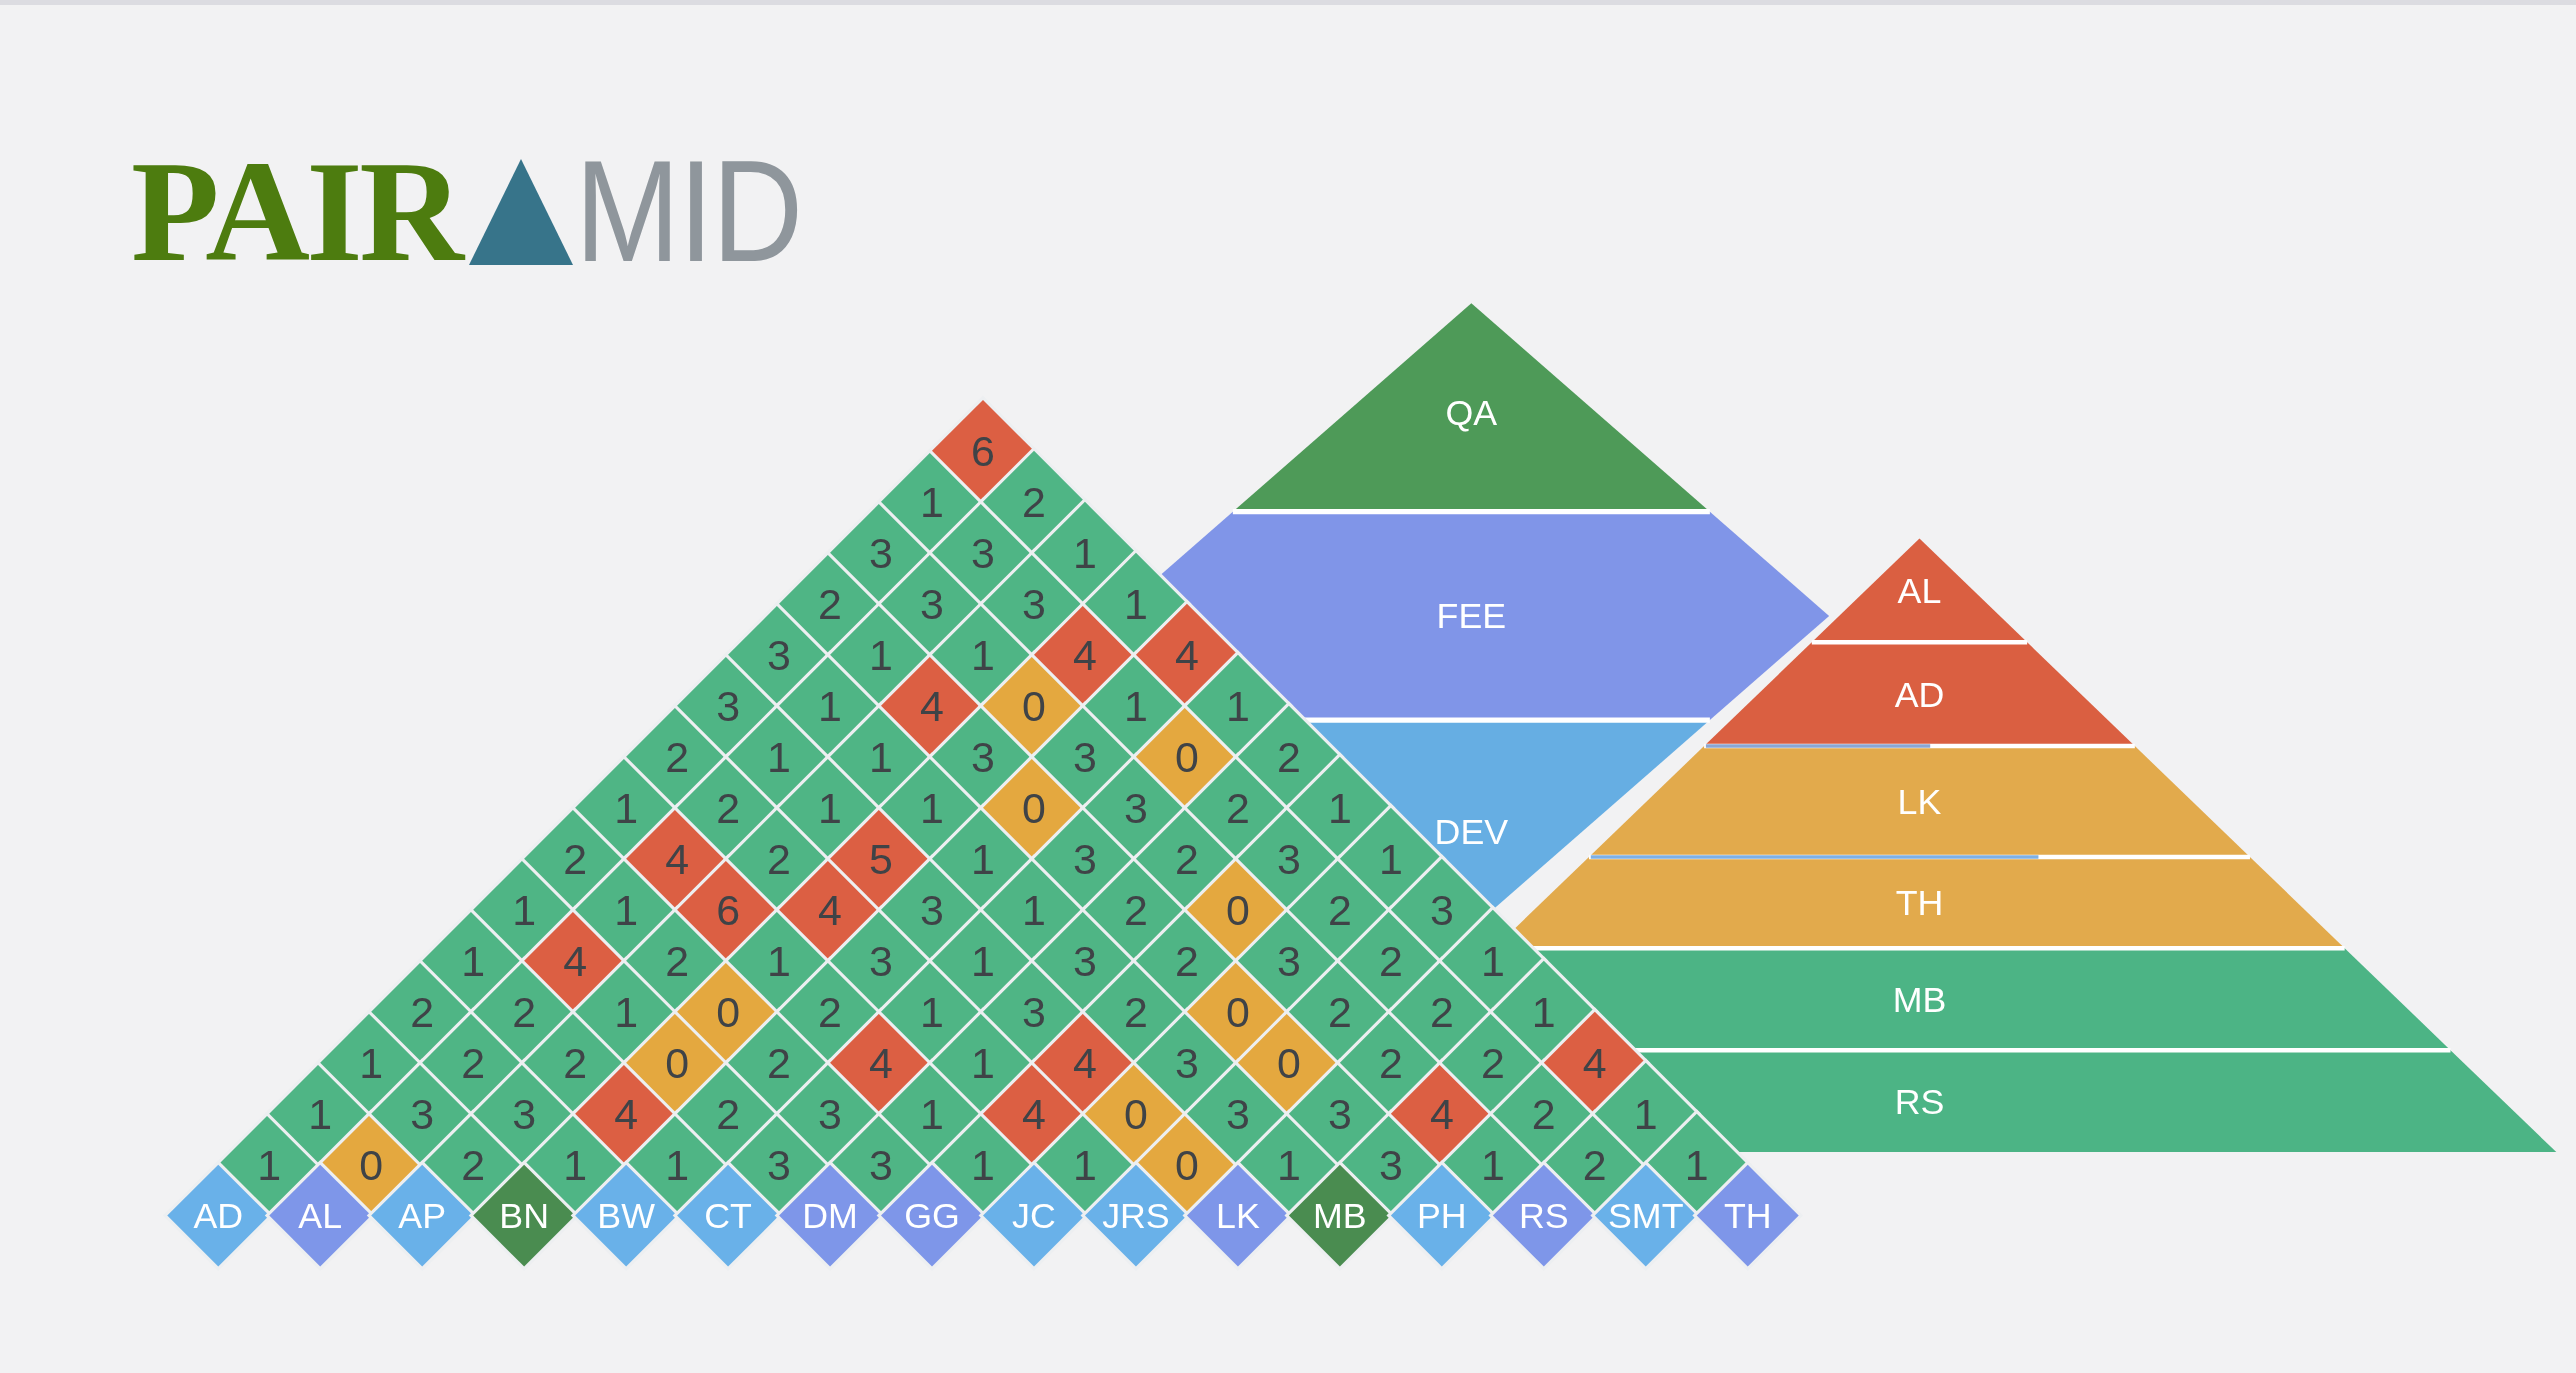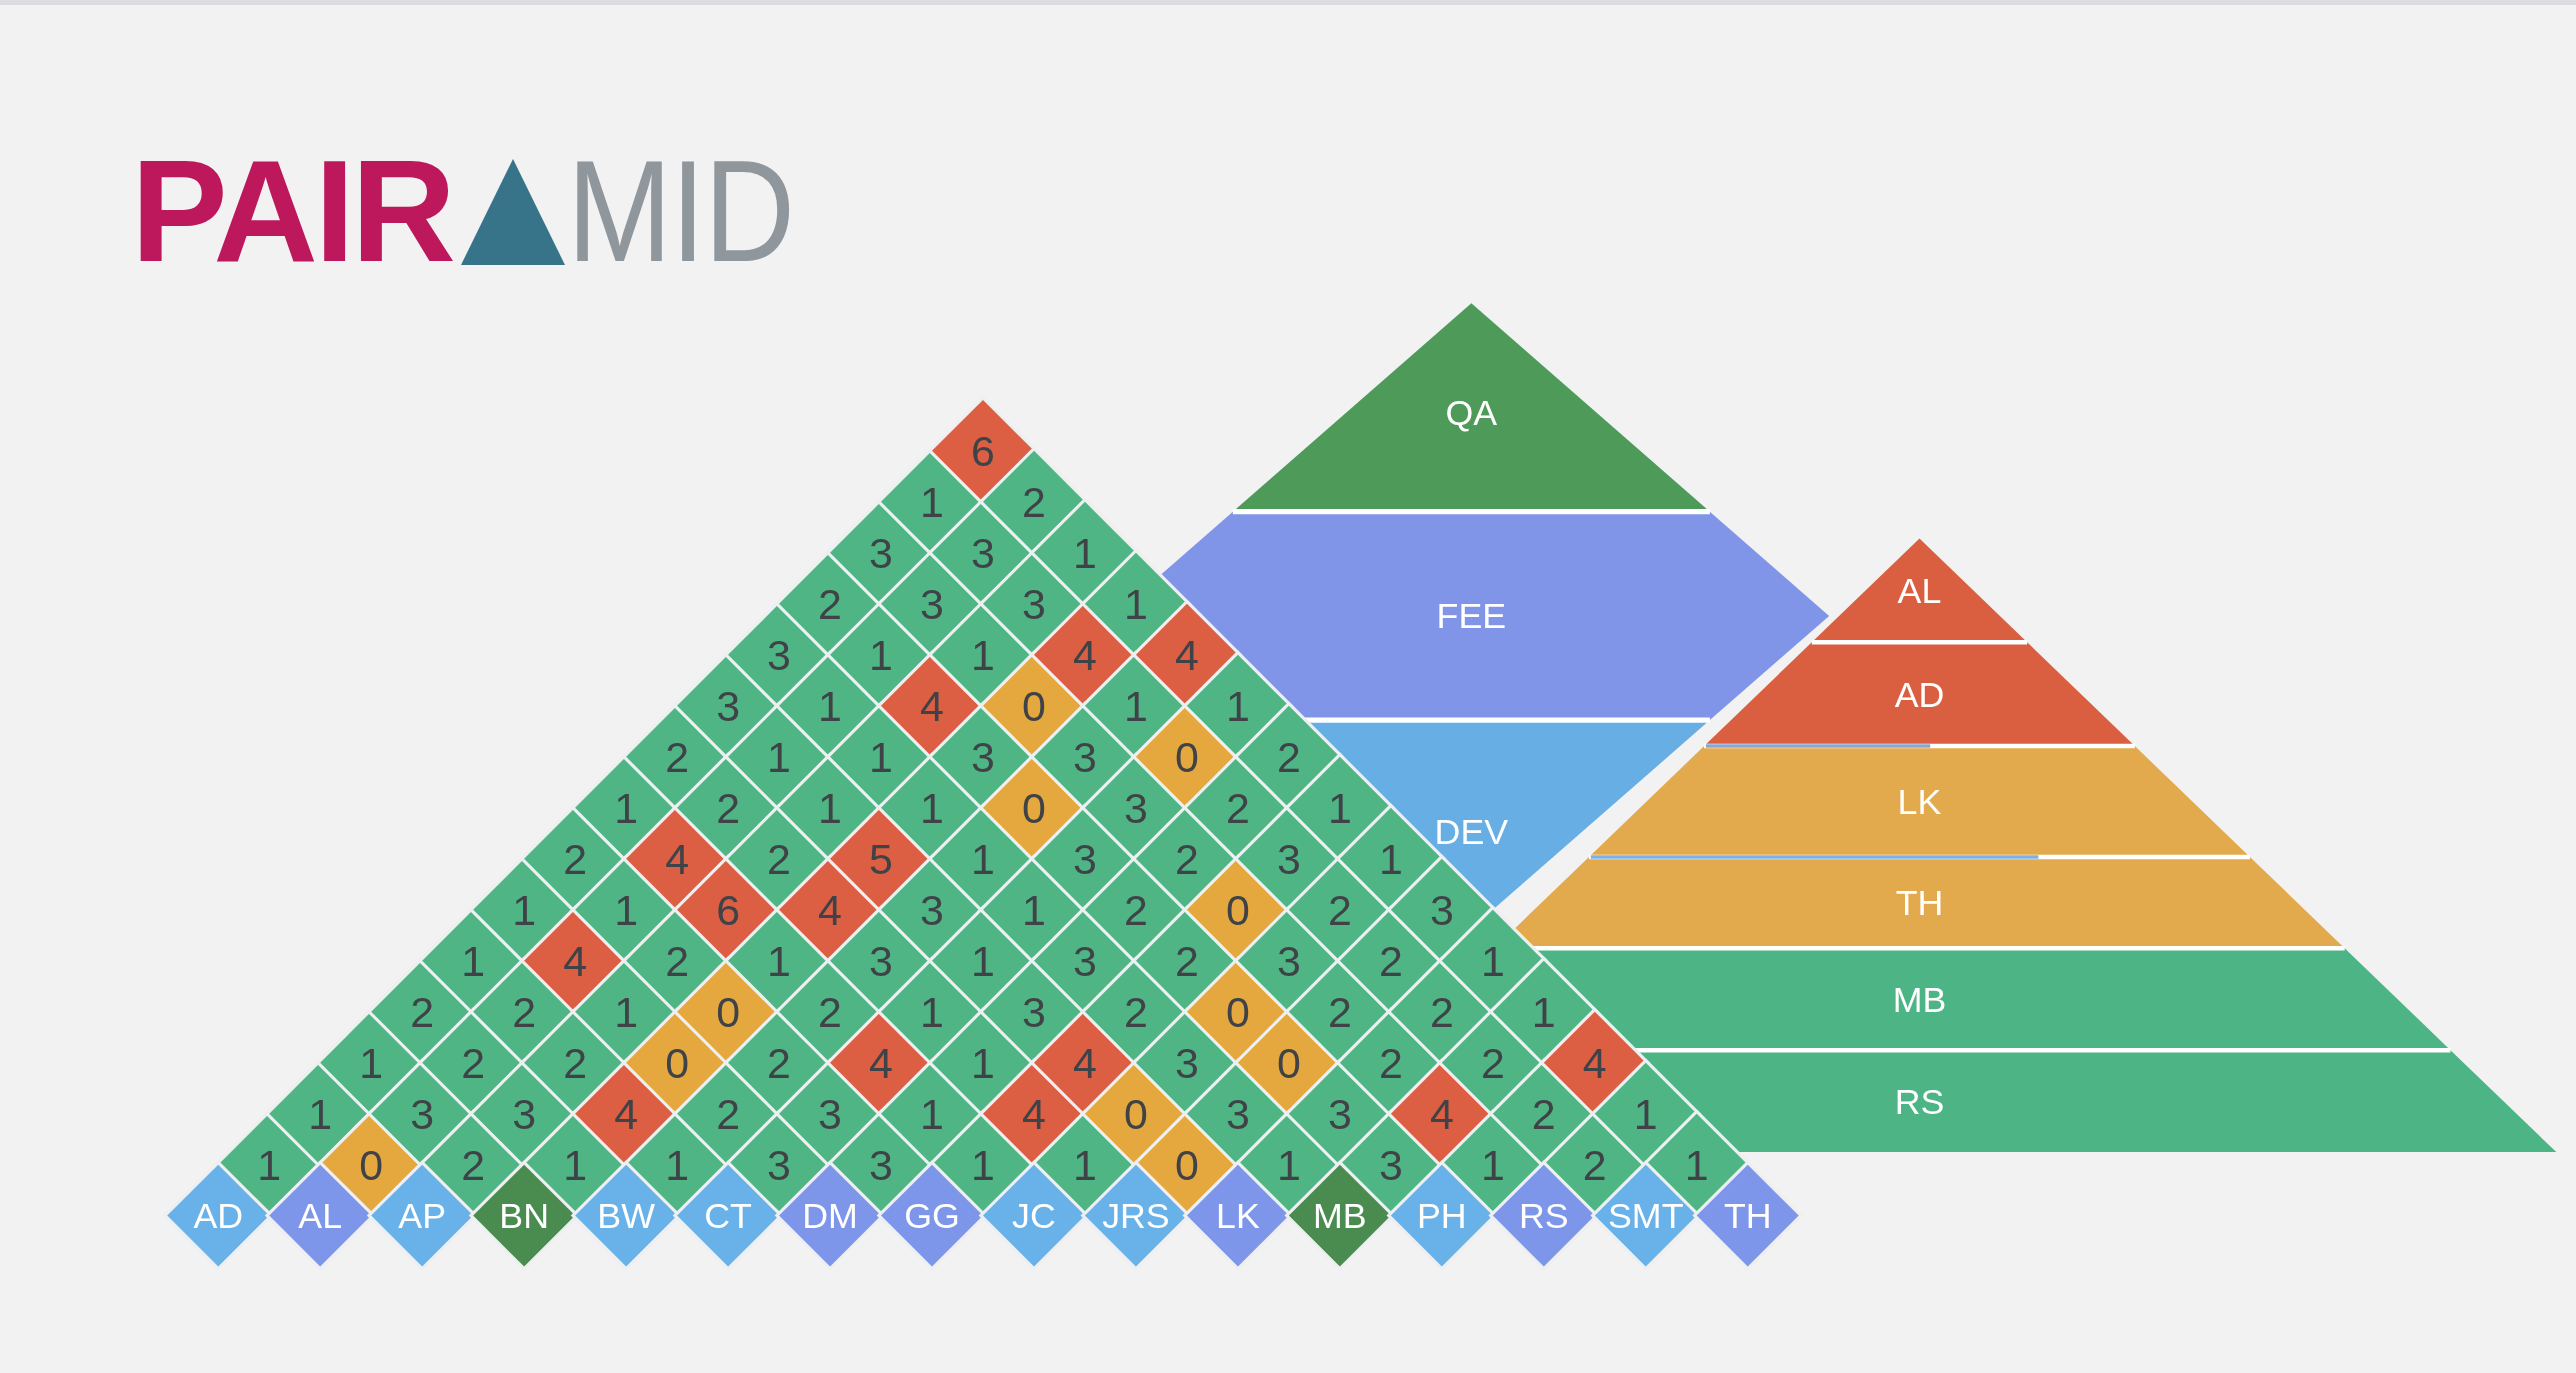--- a/index.html
+++ b/index.html
@@ -18,21 +18,21 @@
   .cell-num{font-size:48px;}
   .member-label{font-size:40px;font-weight:500;fill:#ffffff;}
   .band-label{font-size:40px;fill:#ffffff;}
 </style>
 </head>
 <body style="background: rgb(242, 242, 243);">
 
 <div class="top-strip" style="background: rgb(220, 220, 225);"></div>
 
 <div class="logo">
-  <span class="logo-bold" style="color: #be185d;">PAIR</span>
+  <span class="logo-bold" style="color: #4d7c0f; font-family: Liberation Serif, serif;">PAIR</span>
   <span class="logo-triangle" style="border-bottom-color: rgb(55, 116, 138);"></span>
   <span class="logo-light" style="color: rgb(143, 150, 156);">MID</span>
 </div>
 
 <svg id="scene" width="2576" height="1374" viewBox="0 0 2880 1536">
   <g id="role-diamond-group">
       <g>
         <polygon points="1645,339 1911.6666666666667,572 1378.3333333333333,572" fill="#4e9a58"></polygon>
       </g>
       <g>

